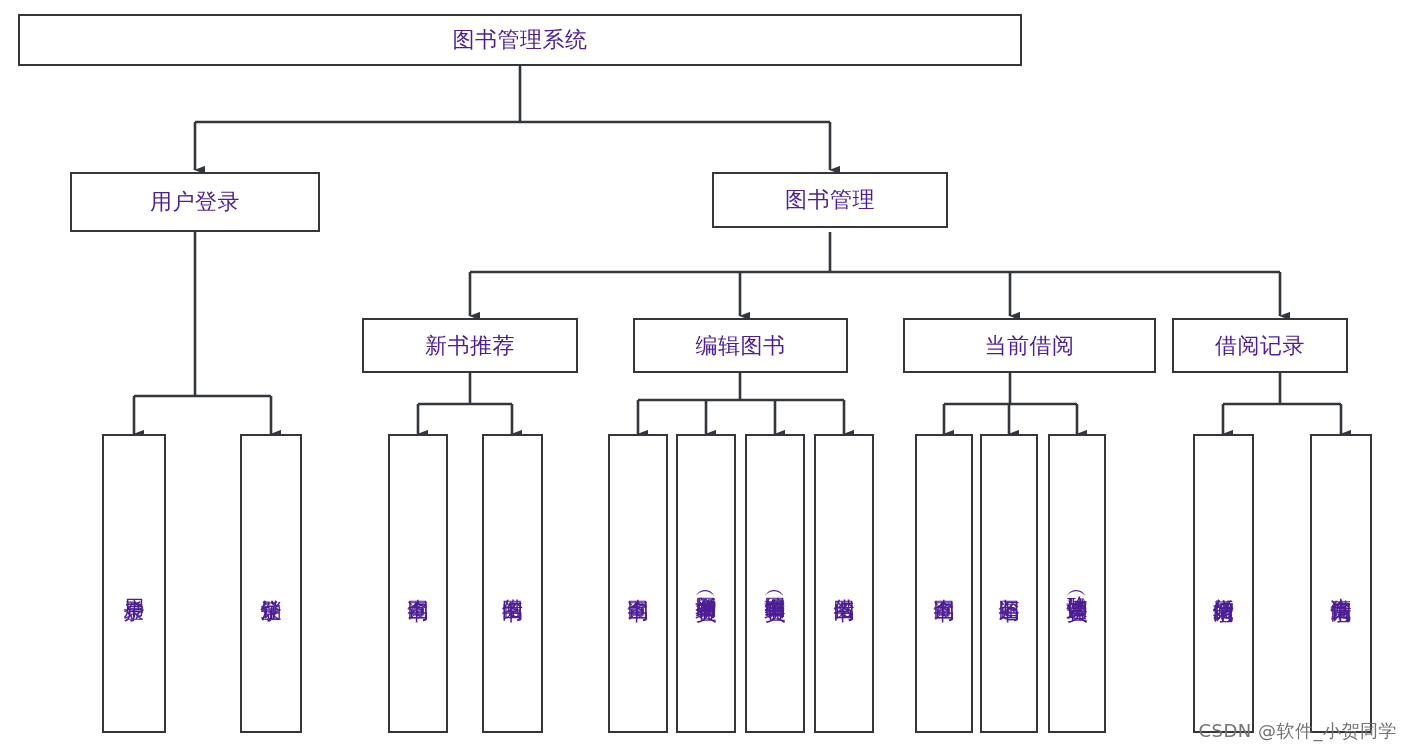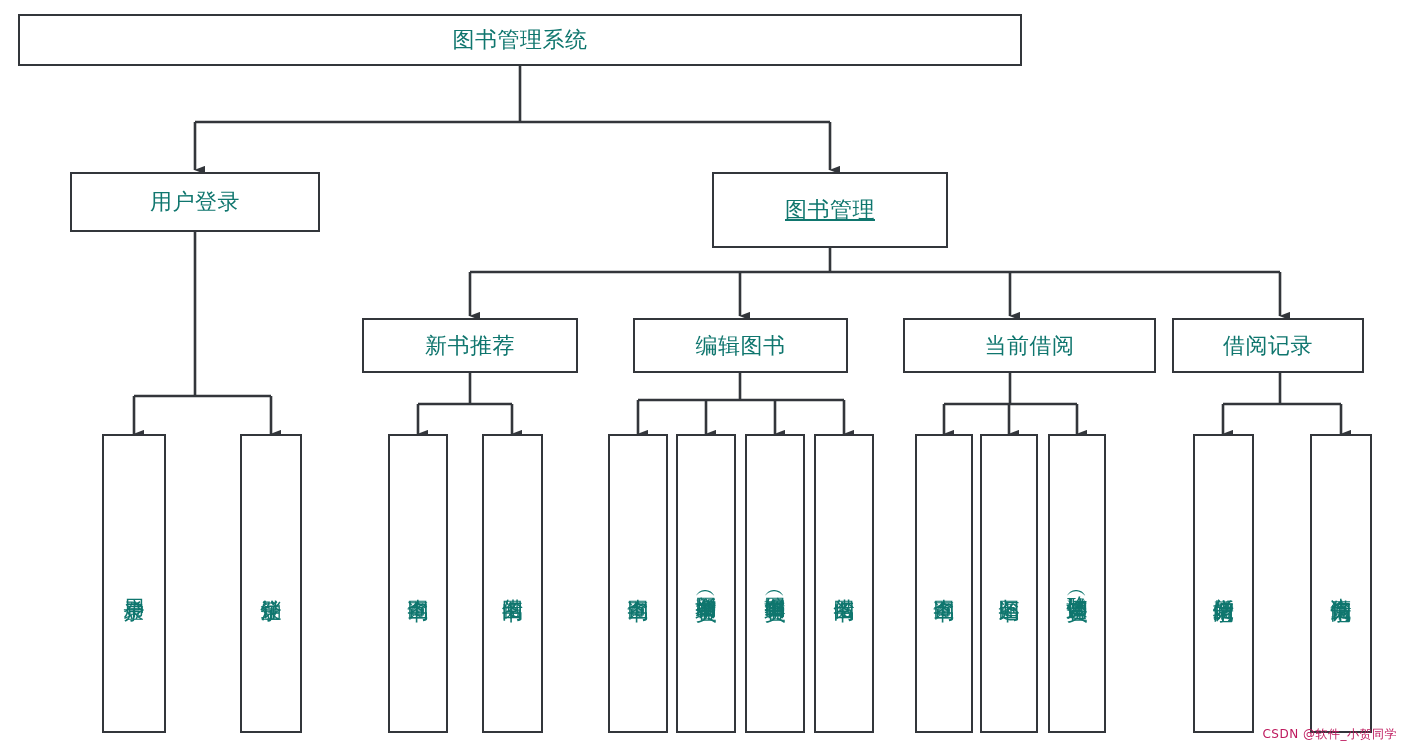--- a/index.html
+++ b/index.html
@@ -26,21 +26,21 @@
     pointer-events: none;
   }
   .node {
     position: absolute;
     box-sizing: border-box;
     background: #ffffff;
     border: 2.5px solid #33363b;
     display: flex;
     align-items: center;
     justify-content: center;
-    color: #0f766e;
+    color: #4c1d95;
     line-height: 1.05;
   }
   .node.horiz {
     font-size: 22px;
     letter-spacing: 0.5px;
   }
   .node.vert {
     writing-mode: vertical-rl;
     text-orientation: upright;
     font-size: 21px;
@@ -53,22 +53,22 @@
   .node.vert span {
     writing-mode: vertical-rl;
     text-orientation: upright;
     display: block;
     max-height: 100%;
   }
   #watermark {
     position: absolute;
     right: 8px;
     bottom: 4px;
-    font-size: 12px;
-    color: #be185d;
+    font-size: 18px;
+    color: #737373;
     letter-spacing: 0.5px;
     white-space: nowrap;
   }
 </style>
 </head>
 <body>
 
 <div id="canvas">
 
   <svg id="edges" viewBox="0 0 1405 747" xmlns="http://www.w3.org/2000/svg">
@@ -125,34 +125,34 @@
     </g>
   </svg>
 
   <div class="node horiz" style="left:18px; top:14px; width:1004px; height:52px;">
     <span>图书管理系统</span>
   </div>
 
   <div class="node horiz" style="left:70px; top:172px; width:250px; height:60px;">
     <span>用户登录</span>
   </div>
-  <div class="node horiz" style="left:712px; top:172px; width:236px; height:76px;text-decoration:underline;">
+  <div class="node horiz" style="left:712px; top:172px; width:236px; height:56px;">
     <span>图书管理</span>
   </div>
 
   <div class="node horiz" style="left:362px; top:318px; width:216px; height:55px;">
     <span>新书推荐</span>
   </div>
   <div class="node horiz" style="left:633px; top:318px; width:215px; height:55px;">
     <span>编辑图书</span>
   </div>
   <div class="node horiz" style="left:903px; top:318px; width:253px; height:55px;">
     <span>当前借阅</span>
   </div>
-  <div class="node horiz" style="left:1172px; top:318px; width:192px; height:55px;">
+  <div class="node horiz" style="left:1172px; top:318px; width:176px; height:55px;">
     <span>借阅记录</span>
   </div>
 
   <div class="node vert" style="left:102px; top:434px; width:64px; height:299px;">
     <span>用户登录</span>
   </div>
   <div class="node vert" style="left:240px; top:434px; width:62px; height:299px;">
     <span>注销登录</span>
   </div>
 

